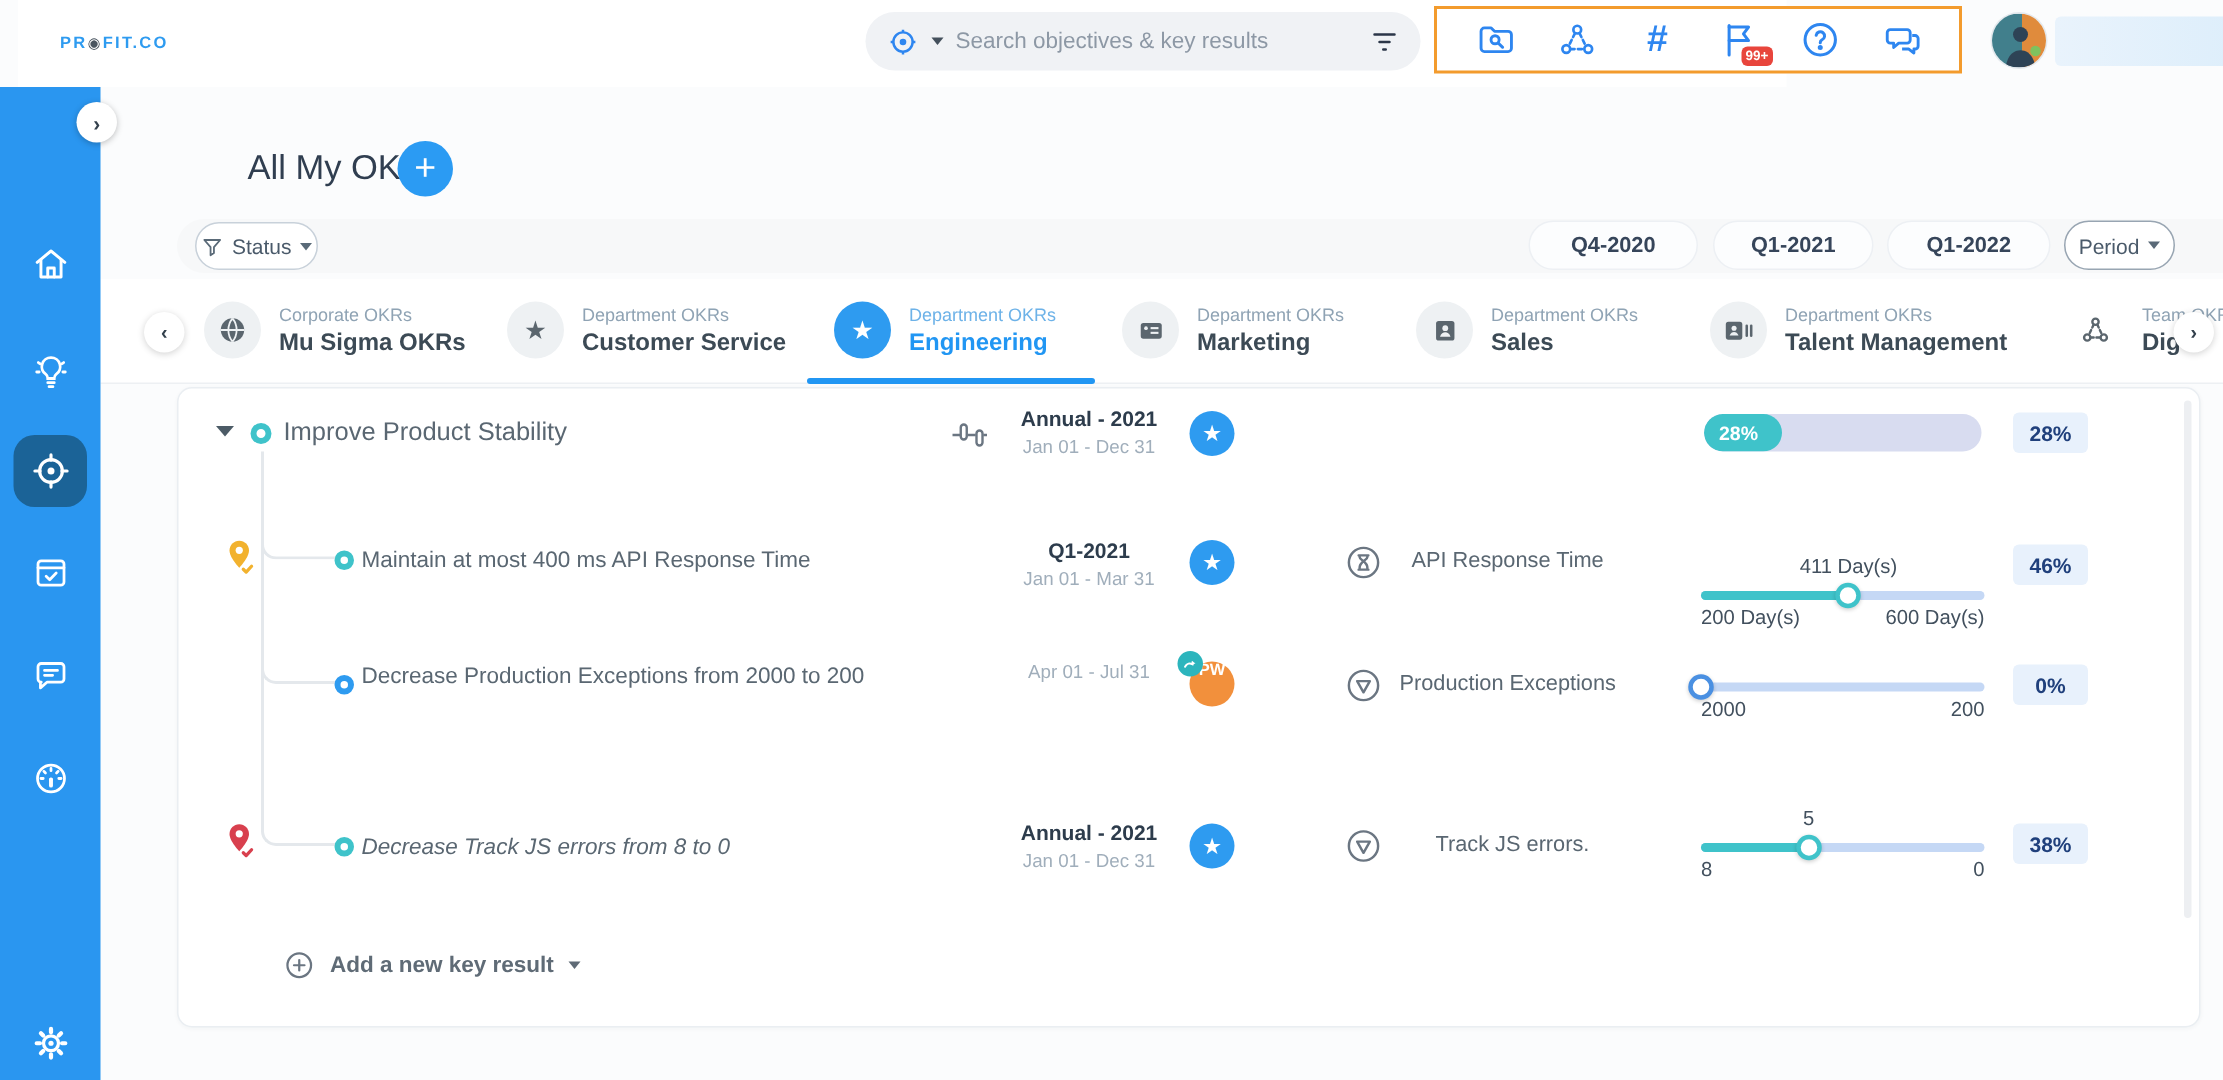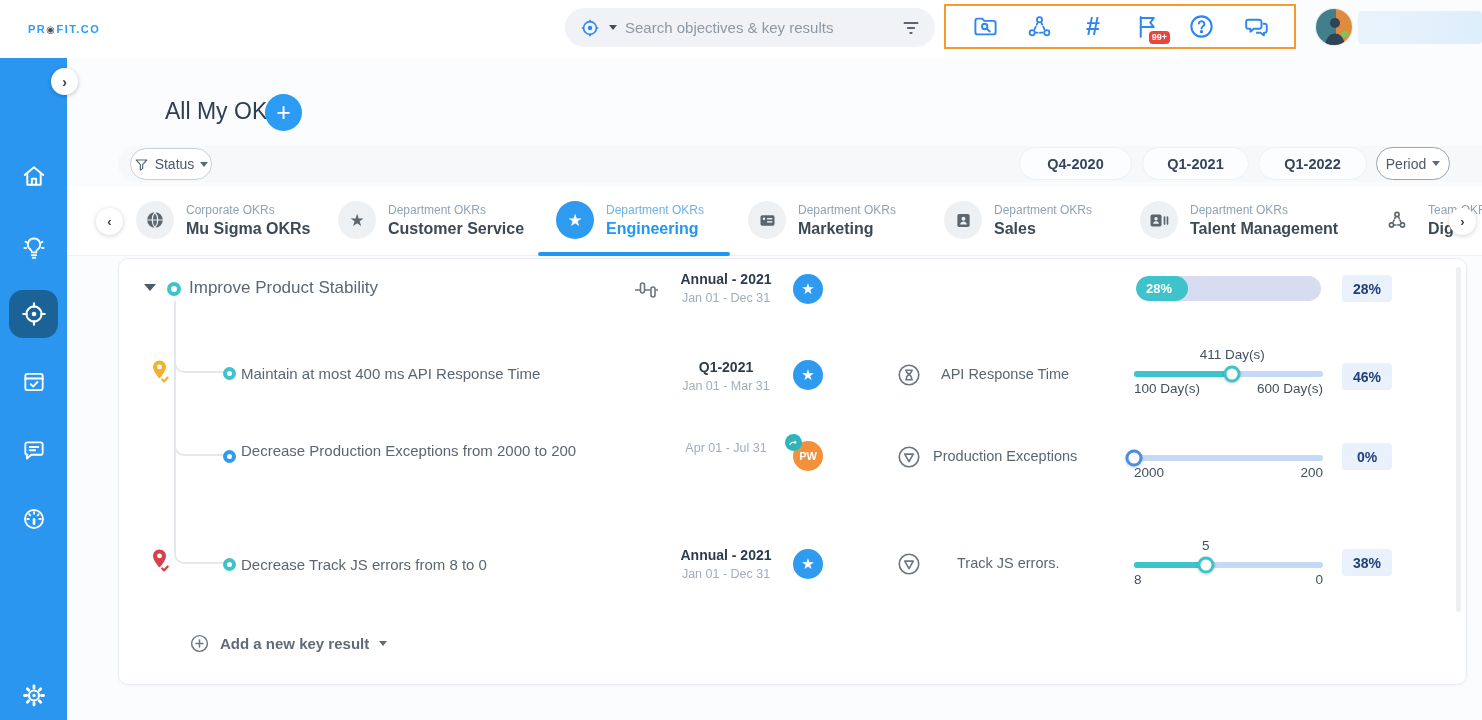--- a/index.html
+++ b/index.html
@@ -1,21 +1,21 @@
 <!DOCTYPE html>
 <html><head>
 <meta charset="utf-8">
 <style>
   * { margin:0; padding:0; box-sizing:border-box; }
   html,body { width:1482px; height:720px; }
   body { font-family:"Liberation Sans","DejaVu Sans",sans-serif; background:#fff; }
   .stage { position:relative; width:1482px; height:720px; overflow:hidden; background:#fbfcfd; }
 
   
-  .topbar { position:absolute; left:0; top:0; width:1179px; height:58px; background:#fff; z-index:30; }
+  .topbar { position:absolute; left:12px; top:0; width:1179px; height:58px; background:#fff; z-index:30; }
   .logo { position:absolute; left:28px; top:23px; font-size:11px; font-weight:bold; letter-spacing:1.5px; color:#2e9bf0; }
   .logo .logo-o { color:#4a5560; font-size:10px; }
   .search-pill { position:absolute; left:565px; top:8px; width:370px; height:39px; background:#f0f2f5; border-radius:20px; display:flex; align-items:center; padding:0 14px; gap:8px; }
   .search-pill input { flex:1; border:none; outline:none; background:transparent; font-size:15px; color:#4a5560; font-family:Liberation Sans, sans-serif; }
   .search-pill input::placeholder { color:#8d98a5; }
   .caret { width:0; height:0; border-left:4px solid transparent; border-right:4px solid transparent; border-top:5px solid #44505c; display:inline-block; }
   .quick-icons { position:absolute; left:944px; top:4px; width:352px; height:45px; border:2px solid #f39b2d; display:flex; align-items:center; justify-content:space-evenly; background:#fff; }
   .qi { position:relative; width:30px; height:30px; display:flex; align-items:center; justify-content:center; cursor:pointer; }
   .hash { font-size:25px; font-weight:bold; color:#2e86f0; line-height:1; }
   .flag-badge { position:absolute; right:-8px; bottom:-2px; background:#e8453c; color:#fff; font-size:9px; font-weight:bold; padding:2px 3px; border-radius:4px; line-height:1; }
@@ -58,21 +58,21 @@
   .branch { position:absolute; left:55px; width:50px; height:18px; border-left:2px solid #e4e8ec; border-bottom:2px solid #e4e8ec; border-bottom-left-radius:10px; }
   .bullet { position:absolute; width:13px; height:13px; border:4px solid #3fc3ca; background:#fff; border-radius:50%; }
   .bullet.blue { border-color:#2e9bf0; }
   .expand-caret { position:absolute; left:25px; top:25px; width:0; height:0; border-left:6px solid transparent; border-right:6px solid transparent; border-top:7px solid #4c5b66; cursor:pointer; }
   .o-title { position:absolute; left:70px; top:19px; font-size:17px; color:#5a6772; }
   .kr-title { position:absolute; left:122px; font-size:15px; color:#5a6772; line-height:30px; }
   .period-block { position:absolute; left:547px; width:120px; text-align:center; }
   .period-main { font-size:14px; font-weight:bold; color:#2d3c4c; line-height:19px; }
   .period-range { font-size:12.5px; color:#a0aebb; line-height:19px; }
   .avatar-star { position:absolute; left:674px; width:30px; height:30px; border-radius:50%; background:#2e9bf0; display:flex; align-items:center; justify-content:center; color:#fff; font-size:15px; cursor:pointer; }
-  .avatar-pw { position:absolute; left:674px; width:30px; height:30px; border-radius:50%; background:#f2903c; display:flex; align-items:center; justify-content:center; color:#fff; font-size:11px; font-weight:bold; cursor:pointer; }
+  .avatar-pw { position:absolute; left:674px; width:30px; height:30px; border-radius:50%; background:#f2903c; display:flex; justify-content:center; color:#fff; font-size:11px; font-weight:bold; cursor:pointer; }
   .pw-badge { position:absolute; left:-8px; top:-7px; width:17px; height:17px; border-radius:50%; background:#2cb5bd; display:flex; align-items:center; justify-content:center; }
   .kpi-ic { position:absolute; left:777px; width:26px; height:26px; }
   .kpi-label { position:absolute; font-size:14.5px; color:#5a6772; }
   .slider { position:absolute; left:1015px; width:189px; height:6px; }
   .slider-track { position:absolute; left:0; top:0; width:100%; height:6px; background:#c5d8f5; border-radius:3px; }
   .slider-fill { position:absolute; left:0; top:0; height:6px; background:#3fc3ca; border-radius:3px; }
   .slider-handle { position:absolute; top:3px; width:17px; height:17px; background:#fff; border:3px solid #3fc3ca; border-radius:50%; transform:translate(-50%,-50%); box-shadow:0 1px 3px rgba(0,0,0,.2); cursor:pointer; }
   .slider-val { position:absolute; top:-24px; transform:translateX(-50%); font-size:13.5px; color:#42505e; white-space:nowrap; }
   .slider-min { position:absolute; left:0; top:10px; font-size:13.5px; color:#42505e; }
   .slider-max { position:absolute; right:0; top:10px; font-size:13.5px; color:#42505e; }
@@ -397,26 +397,26 @@
     <div class="avatar-star" style="top:101px;">
         <span>★</span>
       </div>
     <div class="kpi-ic" style="top:103px;">
       <svg width="26" height="26" viewBox="0 0 24 24" fill="none" stroke="#6b7682" stroke-width="1.5" stroke-linecap="round">
           <circle cx="12" cy="12" r="9"></circle>
           <path d="M9 7.6h6M9 16.4h6M9.6 7.6v1c0 2.2 4.8 2.6 4.8 6.8v1M14.4 7.6v1c0 2.2-4.8 2.6-4.8 6.8v1"></path>
         </svg>
     </div>
     <div class="kpi-label" style="left:822px;top:107px;">API Response Time</div>
-    <div class="slider" style="top:112px;">
+    <div class="slider" style="top:135px;">
       <div class="slider-track"></div>
       <div class="slider-fill" style="width: 52%;"></div>
       <div class="slider-handle" style="left: 52%; border-color: rgb(63, 195, 202);"></div>
       <div class="slider-val" style="left: 52%;">411 Day(s)</div>
-      <div class="slider-min">100 Day(s)</div>
+      <div class="slider-min">200 Day(s)</div>
       <div class="slider-max">600 Day(s)</div>
     </div>
     <div class="badge" style="top:104px;">46%</div>
 
     <div class="bullet blue" style="left:104px;top:191px;"></div>
     <div class="kr-title" style="top:177px;width:370px;">Decrease Production Exceptions from 2000 to 200</div>
     <div class="period-block" style="top:180px;">
       <div class="period-range">Apr 01 - Jul 31</div>
     </div>
     <div class="avatar-pw" style="top:182px;">
@@ -445,21 +445,21 @@
     <div class="badge" style="top:184px;">0%</div>
 
     <div class="pin" style="top:289px;">
       <svg width="24" height="26" viewBox="0 0 24 26">
           <path d="M10.5 1.5C6.9 1.5 4 4.4 4 8c0 4.8 6.5 11.5 6.5 11.5S17 12.8 17 8c0-3.6-2.9-6.5-6.5-6.5z" fill="#d8404e"></path>
           <circle cx="10.5" cy="7.9" r="2.4" fill="#fff"></circle>
           <path d="M13.2 20.5l1.9 1.9 3.6-3.9" stroke="#d8404e" stroke-width="2.2" fill="none" stroke-linecap="round" stroke-linejoin="round"></path>
         </svg>
     </div>
     <div class="bullet" style="left:104px;top:299px;"></div>
-    <div class="kr-title" style="top:291px;">Decrease Track JS errors from 8 to 0</div>
+    <div class="kr-title" style="top:291px;font-style:italic;">Decrease Track JS errors from 8 to 0</div>
     <div class="period-block" style="top:287px;">
       <div class="period-main">Annual - 2021</div>
       <div class="period-range">Jan 01 - Dec 31</div>
     </div>
     <div class="avatar-star" style="top:290px;">
         <span>★</span>
       </div>
     <div class="kpi-ic" style="top:292px;">
       <svg width="26" height="26" viewBox="0 0 24 24" fill="none" stroke="#6b7682" stroke-width="1.5" stroke-linejoin="round">
           <circle cx="12" cy="12" r="9"></circle>

